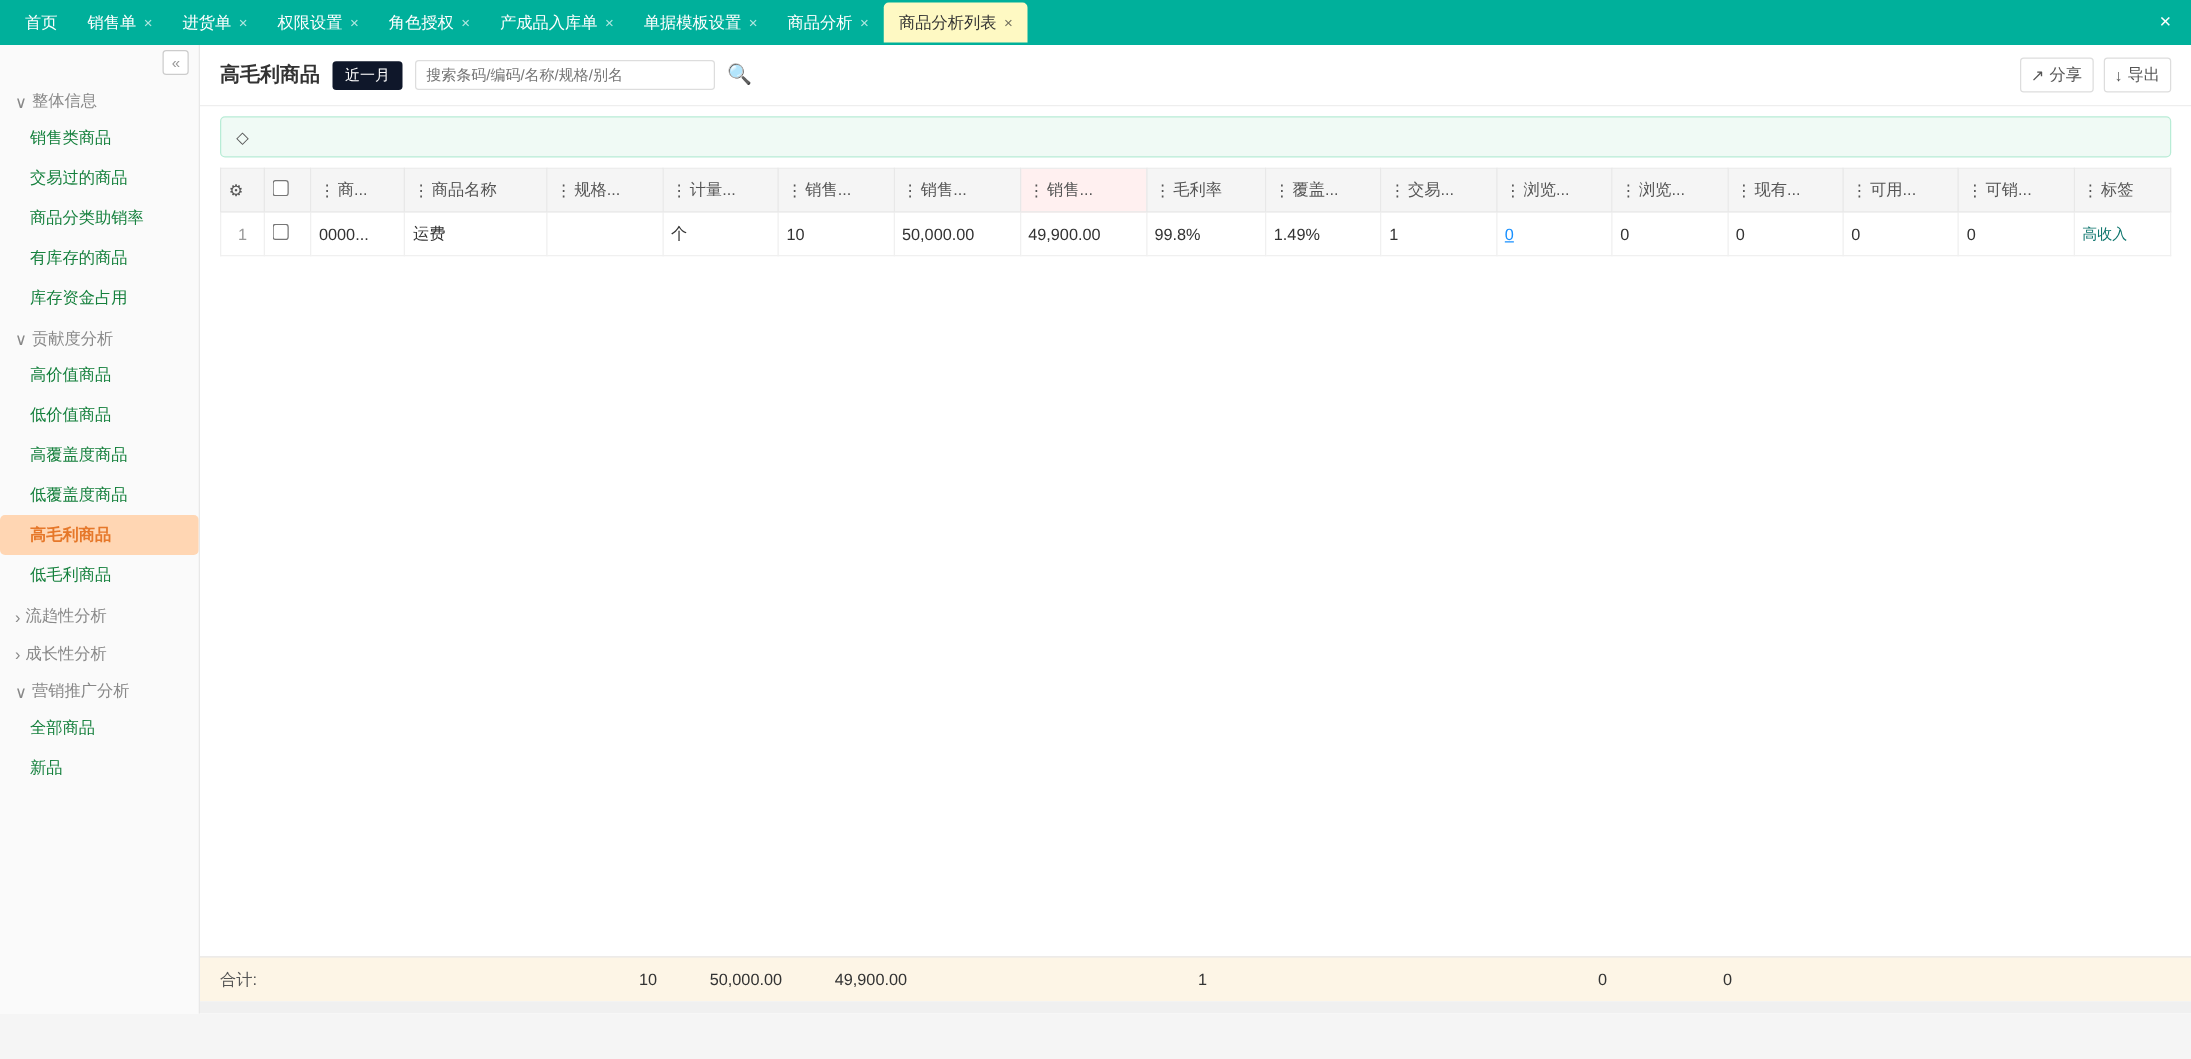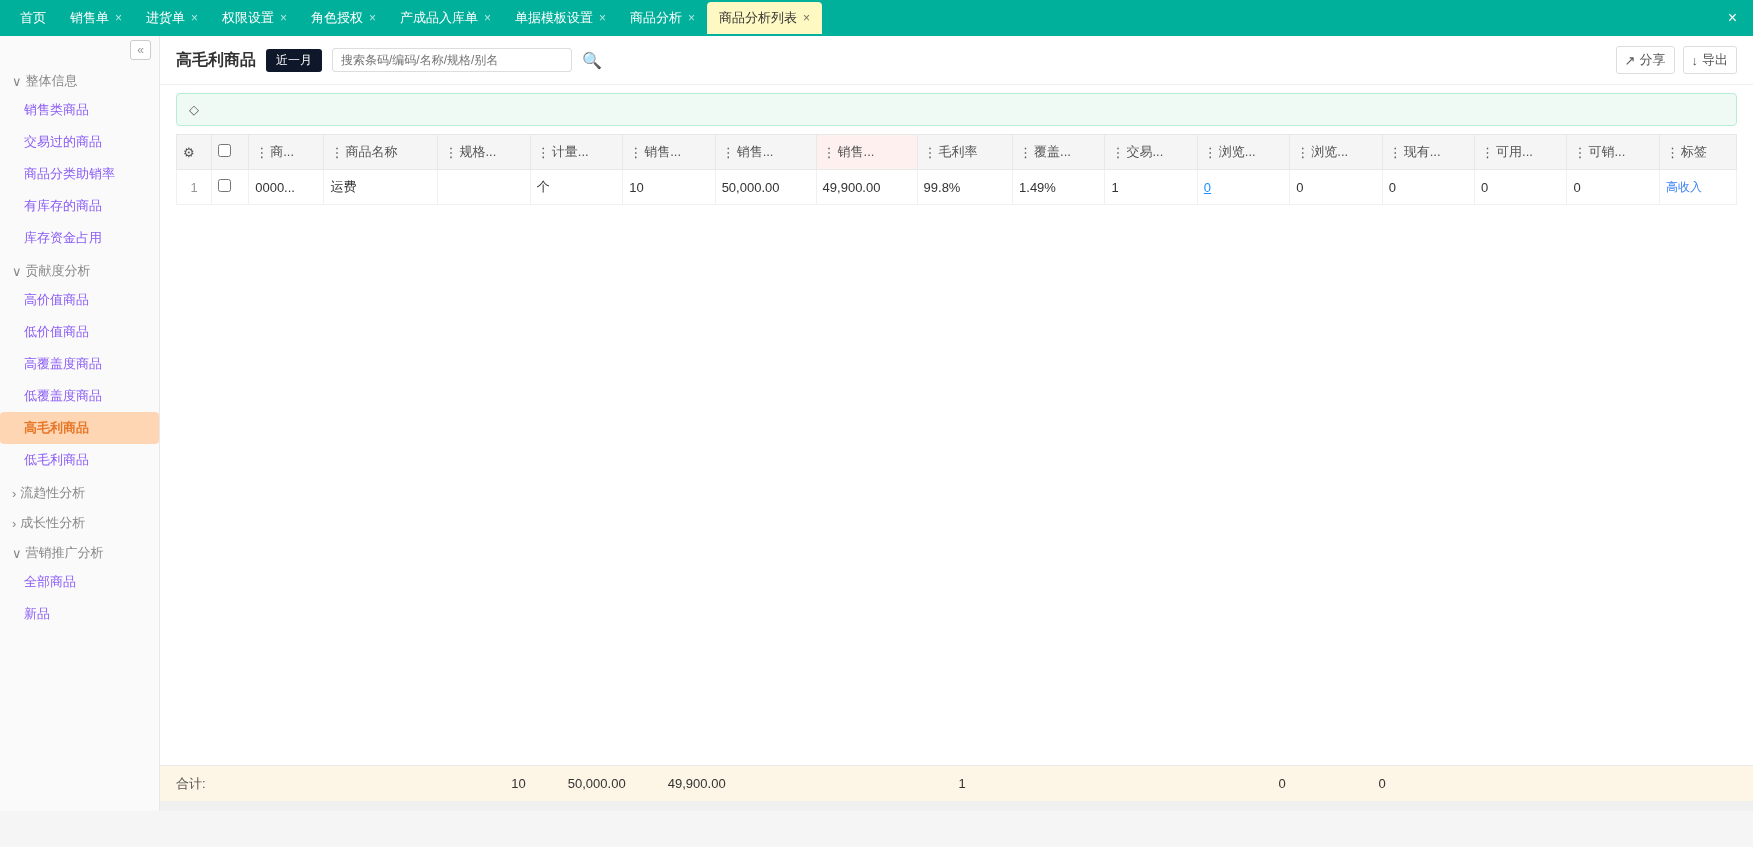--- a/index.html
+++ b/index.html
@@ -58,21 +58,21 @@
       padding: 8px 12px 4px 12px;
       color: #888;
       font-size: 12px;
       display: flex;
       align-items: center;
     }
     .sidebar-group-title .arrow { margin-right: 4px; }
     .sidebar-item {
       padding: 7px 12px 7px 24px;
       cursor: pointer;
-      color: #8b5cf6;
+      color: #15803d;
       font-size: 13px;
     }
     .sidebar-item.active { background: #ffd6b3; color: #e6782a; font-weight: bold; border-radius: 4px; }
 
     
     .content {
       flex: 1;
       display: flex;
       flex-direction: column;
       overflow: hidden;
@@ -176,21 +176,21 @@
     table tbody tr {
       border-bottom: 1px solid #f0f0f0;
     }
     table tbody td {
       padding: 8px 6px;
       border: 1px solid #f0f0f0;
       color: #333;
       white-space: nowrap;
     }
     .tag-high-income {
-      color: #3b82f6;
+      color: #0f766e;
       font-size: 12px;
     }
     .row-num { color: #999; text-align: center; }
     .link-style { color: #1890ff; text-decoration: underline; cursor: pointer; }
 
     
     .table-footer {
       height: 36px;
       background: #fdf5e6;
       border-top: 1px solid #e8e8e8;

